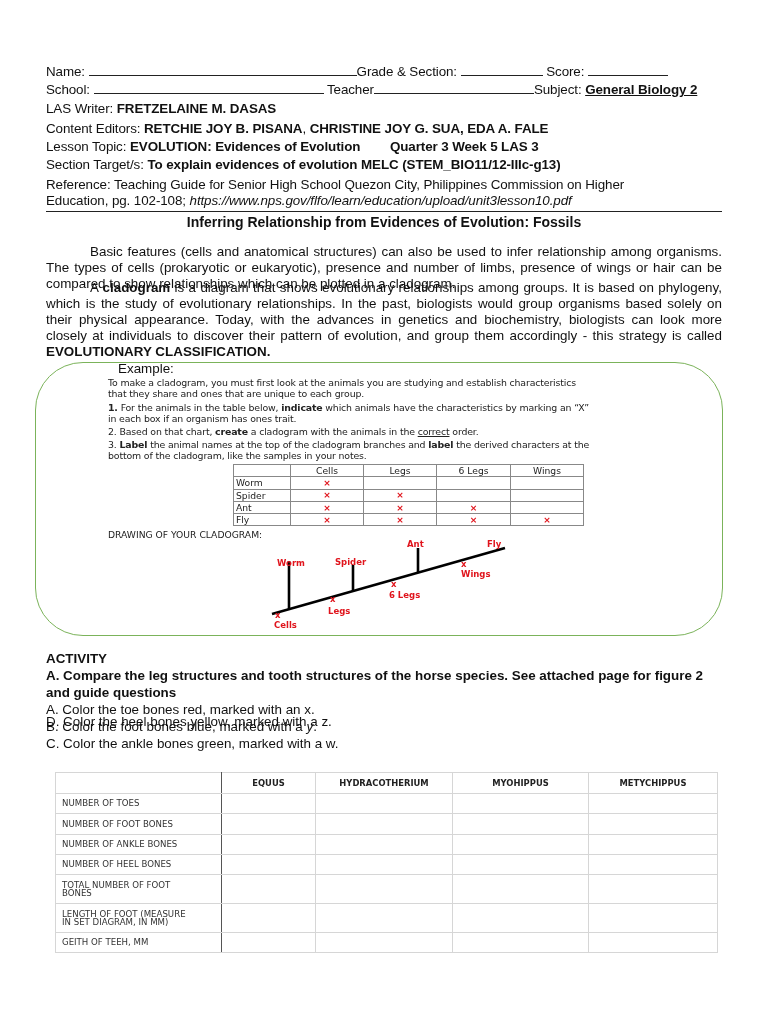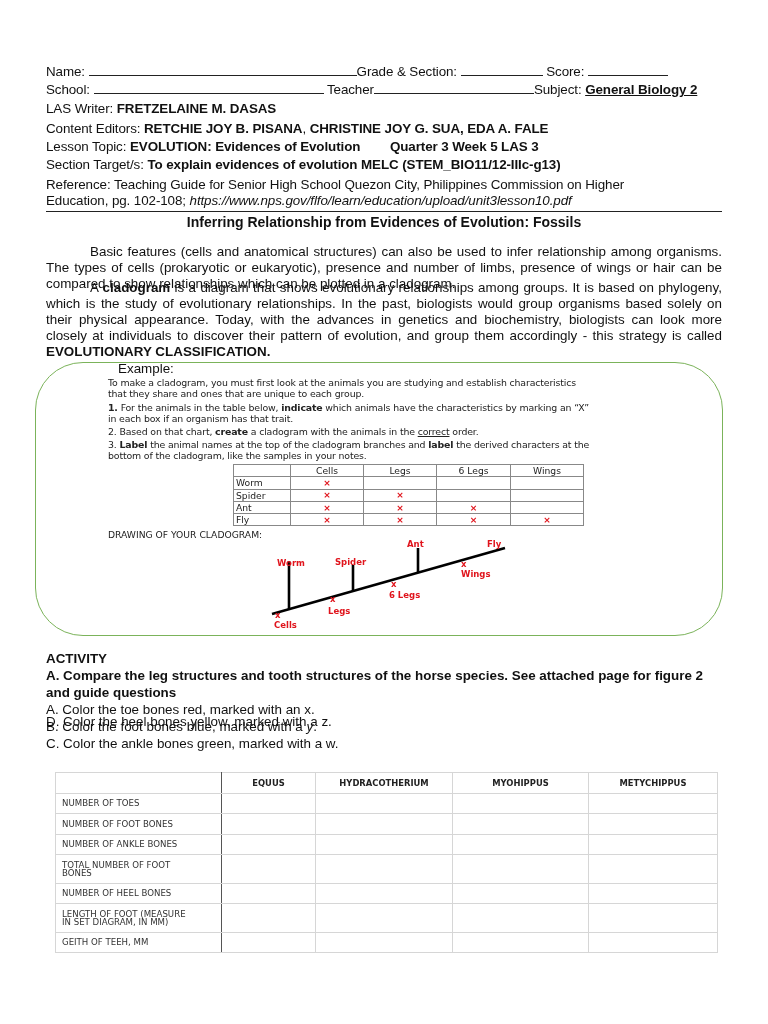--- a/index.html
+++ b/index.html
@@ -79,21 +79,21 @@
 </div>
 
 <div class="example-box"></div>
 <div class="example-label">Example:</div>
 
 <div class="ex-text" style="top:377px;">To make a cladogram, you must first look at the animals you are studying and establish characteristics</div>
 <div class="ex-text" style="top:388px;">that they share and ones that are unique to each group.</div>
 <div class="ex-text" style="top:402px;">
   <b>1.</b><span> For the animals in the table below, </span><b>indicate</b><span> which animals have the characteristics by marking an “X”</span>
 </div>
-<div class="ex-text" style="top:413px;">in each box if an organism has that trait.</div>
+<div class="ex-text" style="top:413px;">in each box if an organism has ones trait.</div>
 <div class="ex-text" style="top:426px;">
   <span>2. Based on that chart, </span><b>create</b><span> a cladogram with the animals in the </span><span style="text-decoration:underline;">correct</span><span> order.</span>
 </div>
 <div class="ex-text" style="top:439px;">
   <span>3. </span><b>Label</b><span> the animal names at the top of the cladogram branches and </span><b>label</b><span> the derived characters at the</span>
 </div>
 <div class="ex-text" style="top:450px;">bottom of the cladogram, like the samples in your notes.</div>
 
 <table class="ex-table">
   <tbody>
@@ -191,34 +191,34 @@
         <td></td>
         <td></td>
   </tr>
   <tr style="height:20px;">
     <td class="rl">NUMBER OF ANKLE BONES</td>
     <td></td>
         <td></td>
         <td></td>
         <td></td>
   </tr>
+  <tr style="height:20px;">
+    <td class="rl">NUMBER OF HEEL BONES</td>
+    <td></td>
+        <td></td>
+        <td></td>
+        <td></td>
+  </tr>
   <tr style="height:29px;">
     <td class="rl"><span>TOTAL NUMBER OF FOOT</span><br><span>BONES</span></td>
     <td></td>
         <td></td>
         <td></td>
         <td></td>
   </tr>
-  <tr style="height:20px;">
-    <td class="rl">NUMBER OF HEEL BONES</td>
-    <td></td>
-        <td></td>
-        <td></td>
-        <td></td>
-  </tr>
   <tr style="height:29px;">
     <td class="rl"><span>LENGTH OF FOOT (MEASURE</span><br><span>IN SET DIAGRAM, IN MM)</span></td>
     <td></td>
         <td></td>
         <td></td>
         <td></td>
   </tr>
   <tr style="height:20px;">
     <td class="rl">GEITH OF TEEH, MM</td>
     <td></td>

